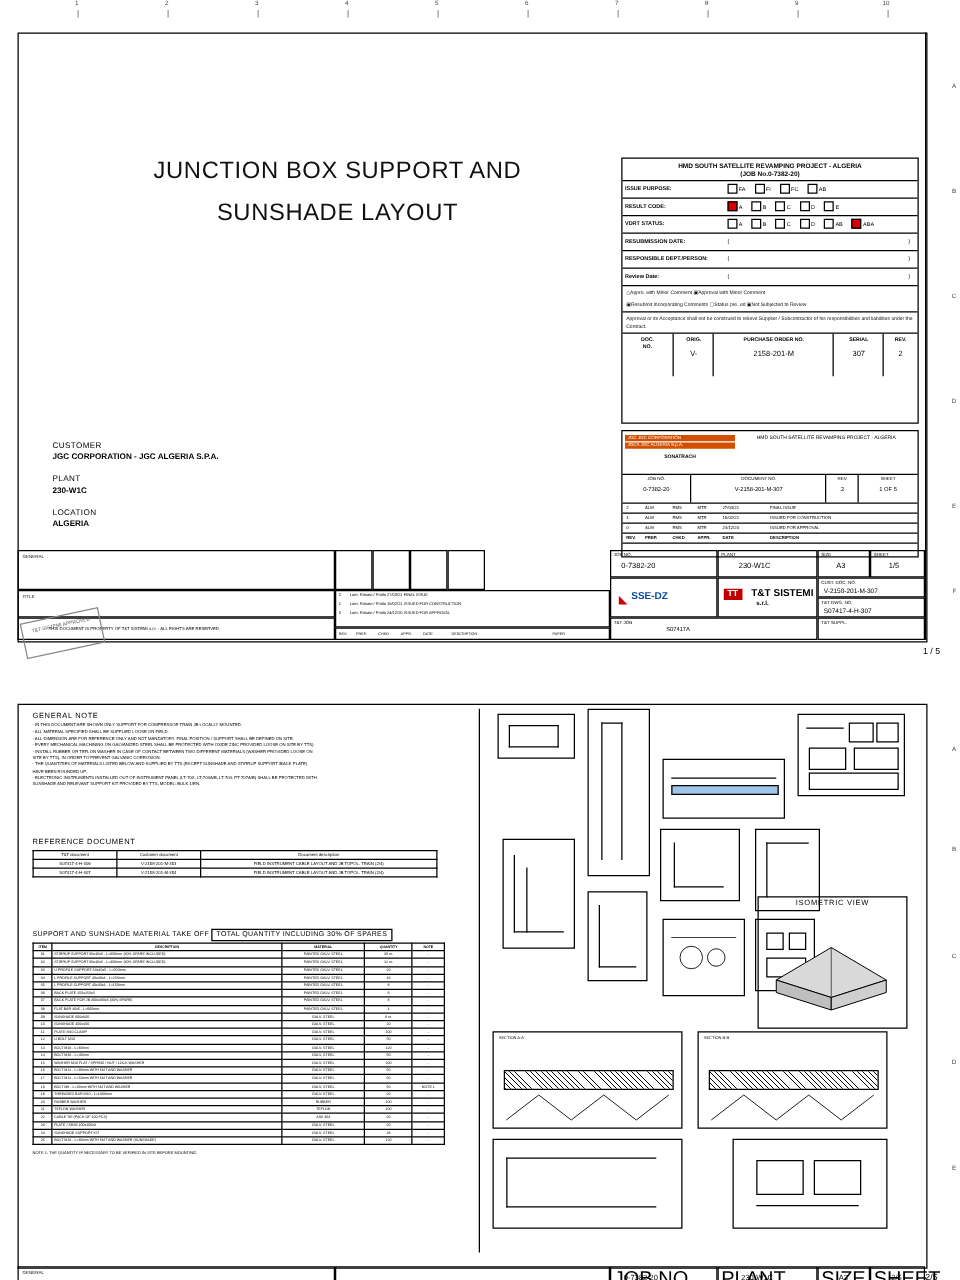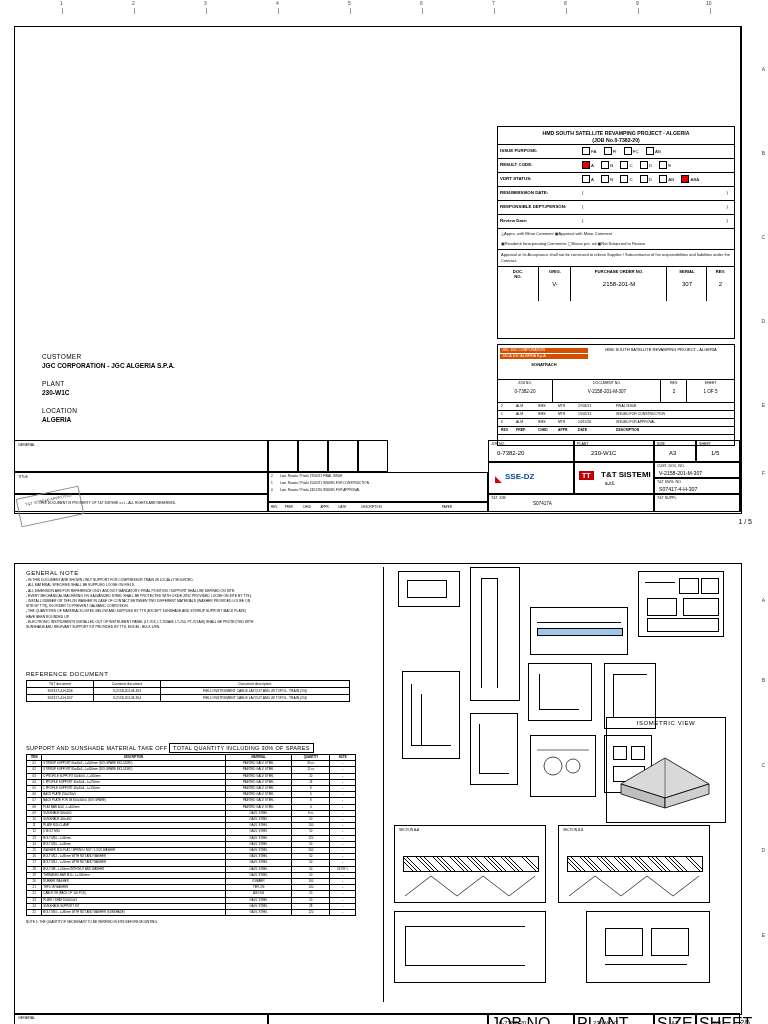--- a/index.html
+++ b/index.html
@@ -138,20 +138,22 @@
       <span class="vlabel" style="top:402px">E</span>
       <span class="vlabel" style="top:470px">F</span>
     </div>
 
     <div class="frame" id="s1frame"></div>
 
     <div class="line" style="left:740px;top:26px;width:1px;height:486px;"></div>
     <div class="line" style="left:730px;top:26px;width:1px;height:0;"></div>
 
     <div class="title-main">
+      <div>JUNCTION BOX SUPPORT AND</div>
+      <div>SUNSHADE LAYOUT</div>
     </div>
 
     <div class="cust-block">
       <div class="cust-lbl">CUSTOMER</div>
       <div class="cust-val">JGC CORPORATION - JGC ALGERIA S.P.A.</div>
       <div style="height:9px"></div>
       <div class="cust-lbl">PLANT</div>
       <div class="cust-val">230-W1C</div>
       <div style="height:9px"></div>
       <div class="cust-lbl">LOCATION</div>

